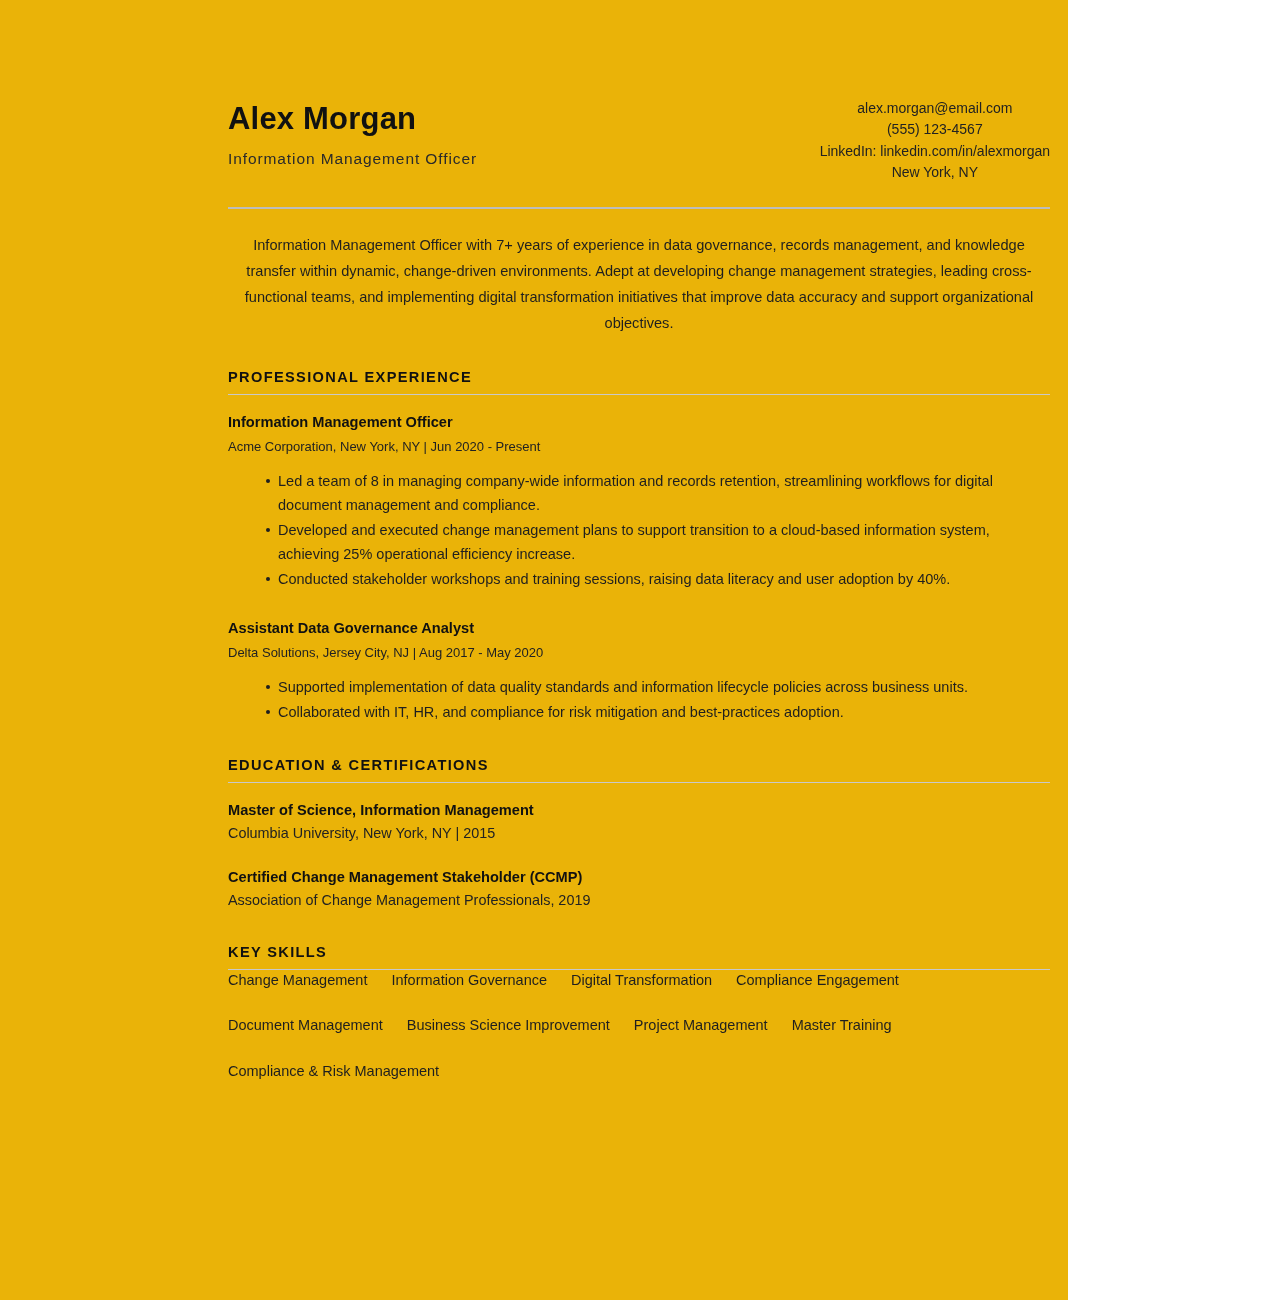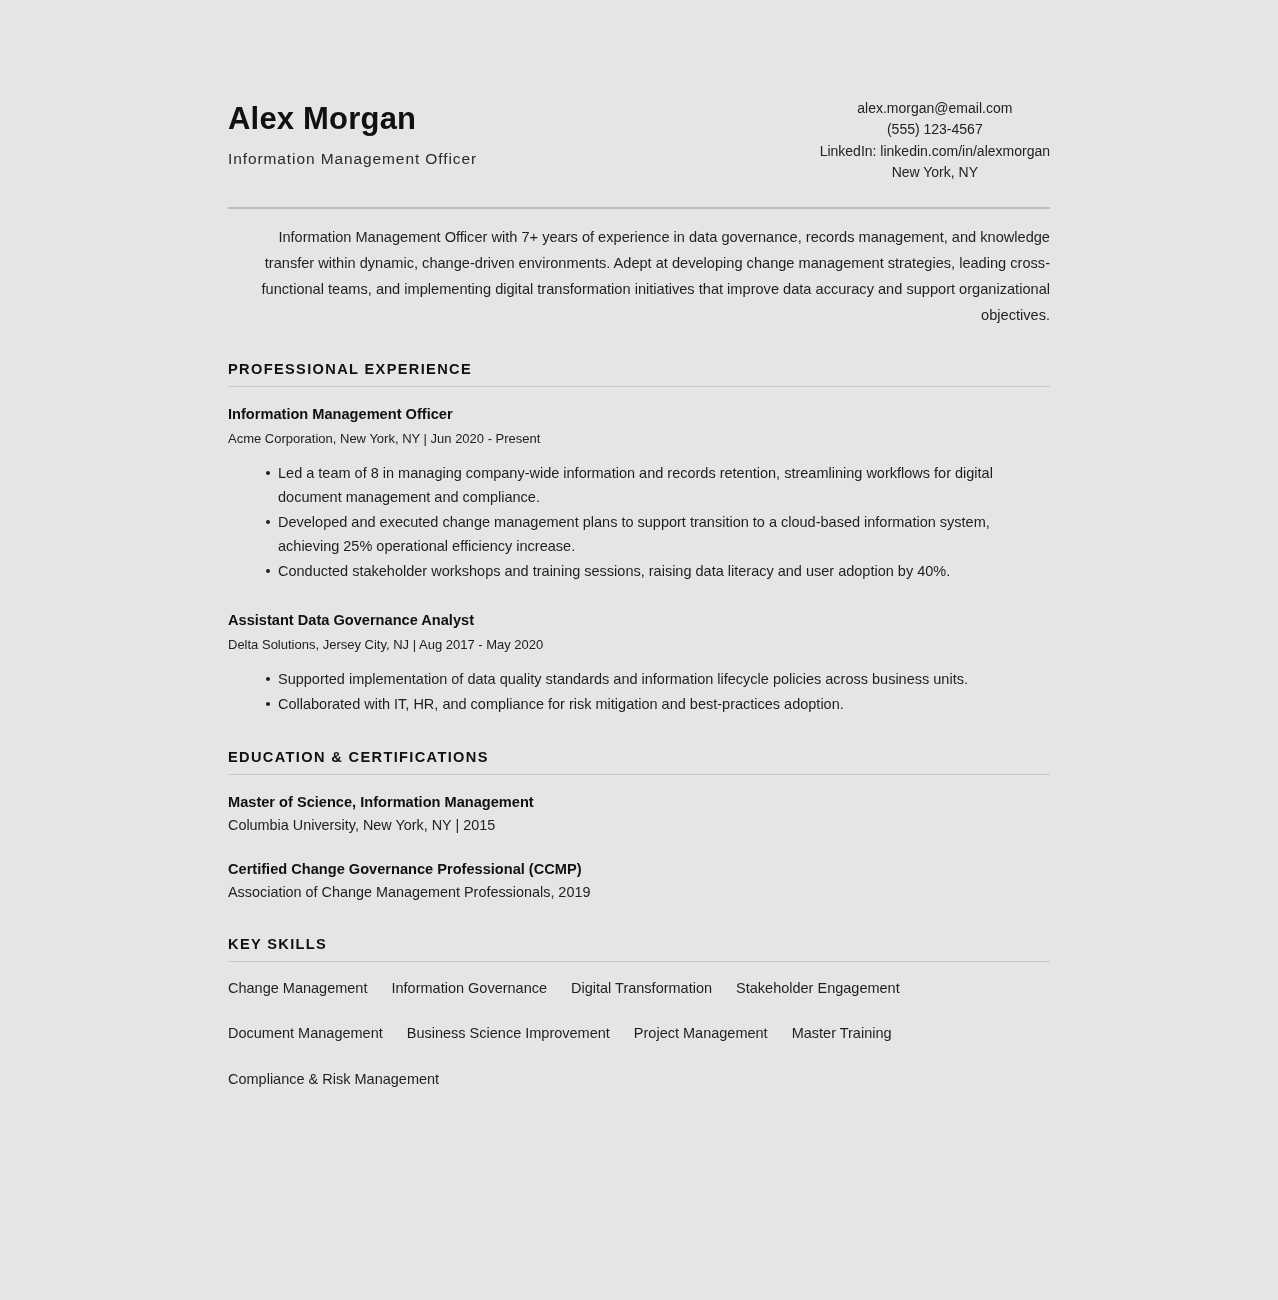--- a/index.html
+++ b/index.html
@@ -10,23 +10,23 @@
   }
   body {
     width: 1278px;
     height: 1300px;
     font-family: "Liberation Sans", sans-serif;
     color: #1a1a1a;
     -webkit-font-smoothing: antialiased;
   }
   .page {
     position: relative;
-    width: 1278px;
+    width: 1068px;
     height: 1300px;
-    background: #e5e5e5;
+    background: #eab308;
     box-sizing: border-box;
   }
   .sheet {
     position: absolute;
     left: 228px;
     top: 96px;
     width: 822px;
   }
 
   
@@ -63,25 +63,25 @@
   .contact div { white-space: nowrap; }
 
   .header-rule {
     border: 0;
     border-top: 2px solid #bdbdbd;
     margin: 24px 0 0 0;
   }
 
   
   .summary {
-    margin-top: 16px;
+    margin-top: 24px;
     font-size: 14.6px;
     line-height: 1.77;
     color: #1f1f1f;
-    text-align: right;
+    text-align: center;
   }
 
   
   .section { margin-top: 33px; }
   .section-title {
     font-size: 14.6px;
     font-weight: bold;
     letter-spacing: 1.35px;
     color: #111111;
     text-transform: uppercase;
@@ -142,21 +142,20 @@
   }
   .edu-meta {
     font-size: 14.4px;
     color: #222222;
     line-height: 1.45;
     margin-top: 2px;
   }
 
   
   .skills {
-    margin-top: 16px;
     display: flex;
     flex-wrap: wrap;
     column-gap: 19px;
     row-gap: 16px;
     max-width: 712px;
     gap: 24px;
   }
   .skill {
     font-size: 14.5px;
     color: #1f1f1f;
@@ -214,33 +213,33 @@
     <div class="section">
       <div class="section-title">EDUCATION &amp; CERTIFICATIONS</div>
       <hr class="section-rule">
 
       <div class="edu-entry">
         <div class="edu-degree">Master of Science, Information Management</div>
         <div class="edu-meta">Columbia University, New York, NY  |  2015</div>
       </div>
 
       <div class="edu-entry">
-        <div class="edu-degree">Certified Change Governance Professional (CCMP)</div>
+        <div class="edu-degree">Certified Change Management Stakeholder (CCMP)</div>
         <div class="edu-meta">Association of Change Management Professionals, 2019</div>
       </div>
     </div>
 
     <div class="section">
       <div class="section-title">KEY SKILLS</div>
       <hr class="section-rule">
       <div class="skills">
         <span class="skill">Change Management</span>
         <span class="skill">Information Governance</span>
         <span class="skill">Digital Transformation</span>
-        <span class="skill">Stakeholder Engagement</span>
+        <span class="skill">Compliance Engagement</span>
         <span class="skill">Document Management</span>
         <span class="skill">Business Science Improvement</span>
         <span class="skill">Project Management</span>
         <span class="skill">Master Training</span>
         <span class="skill">Compliance &amp; Risk Management</span>
       </div>
     </div>
 
   </div>
 </div>

